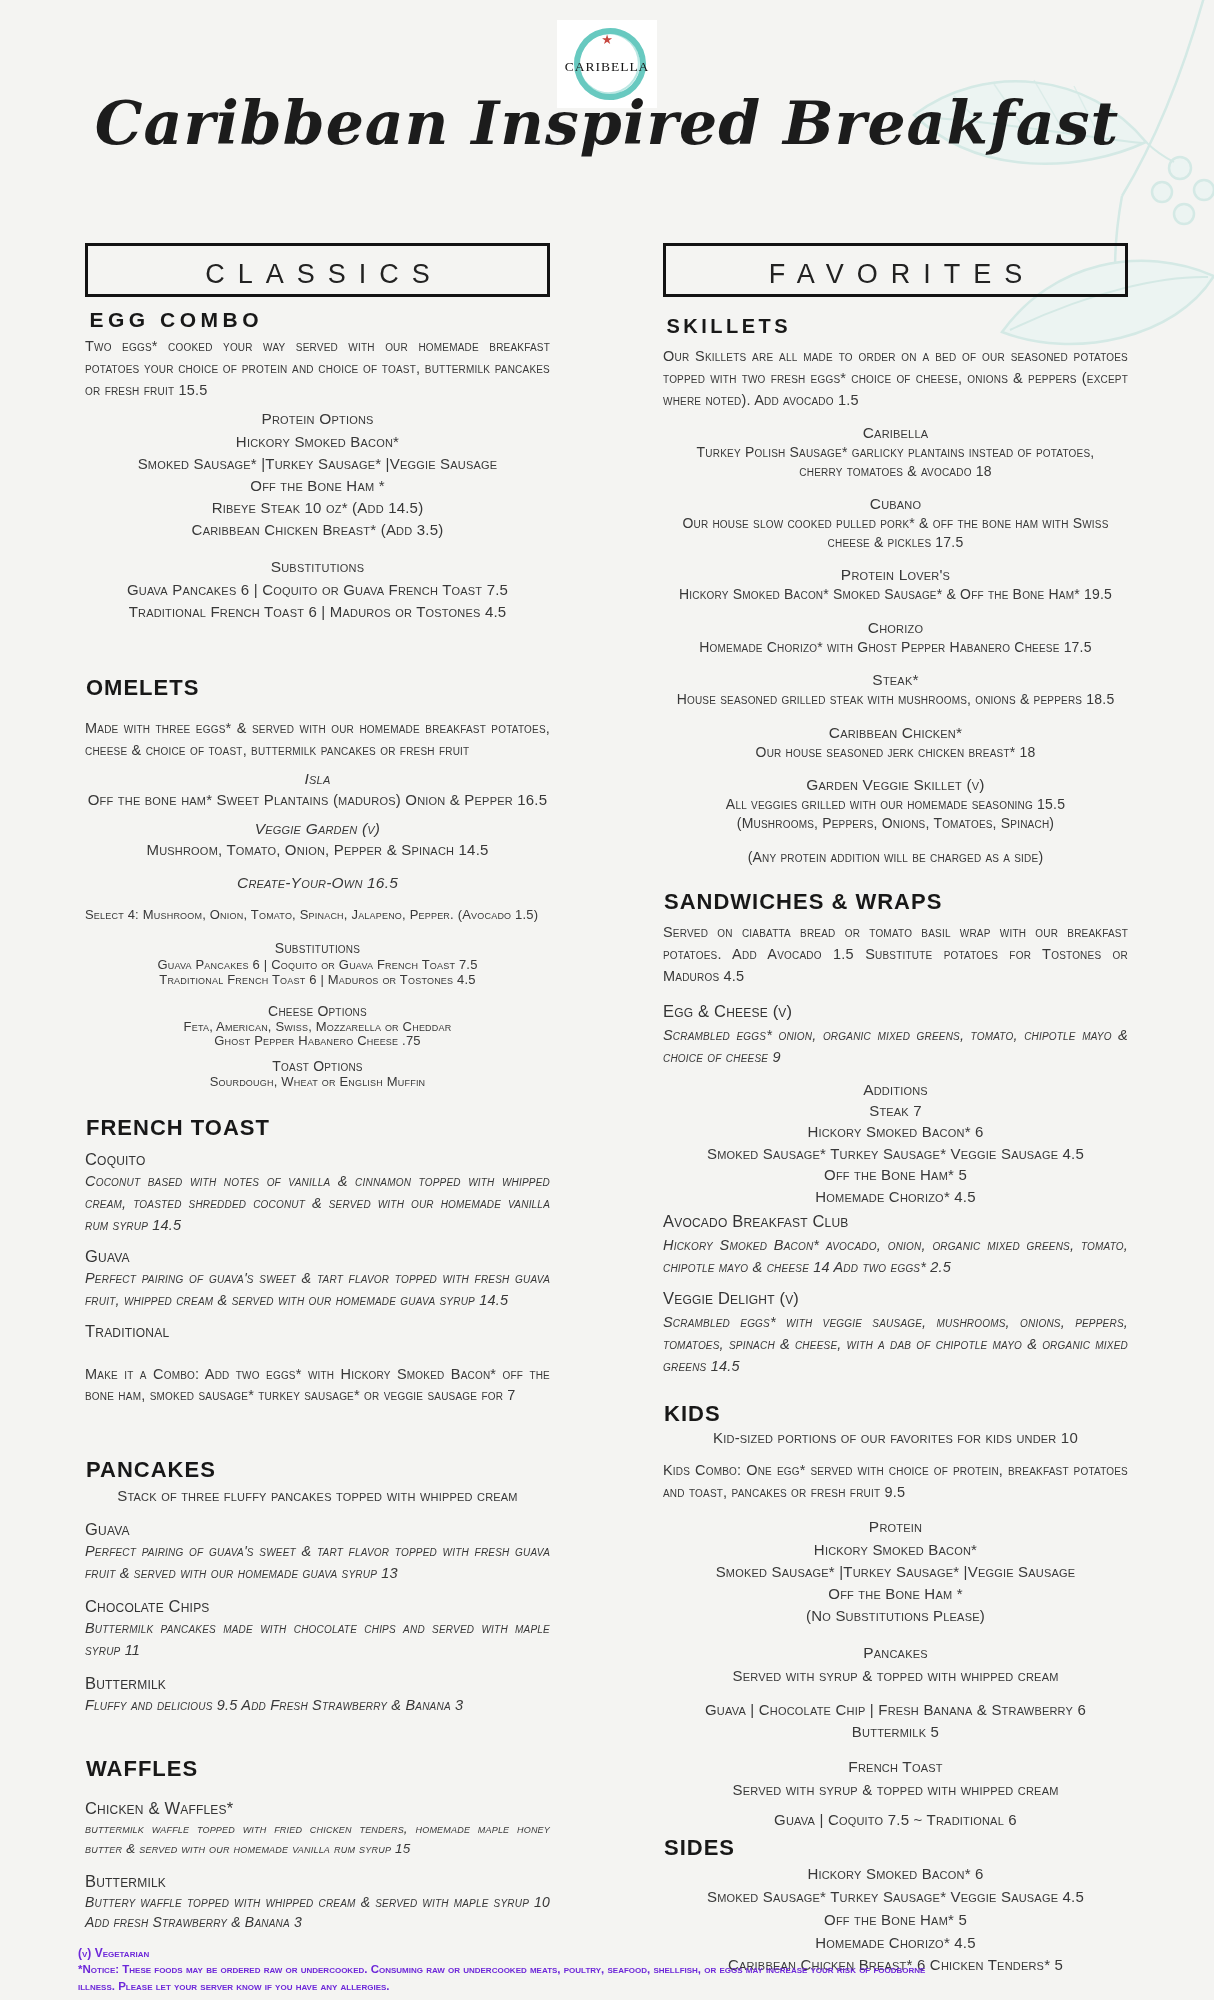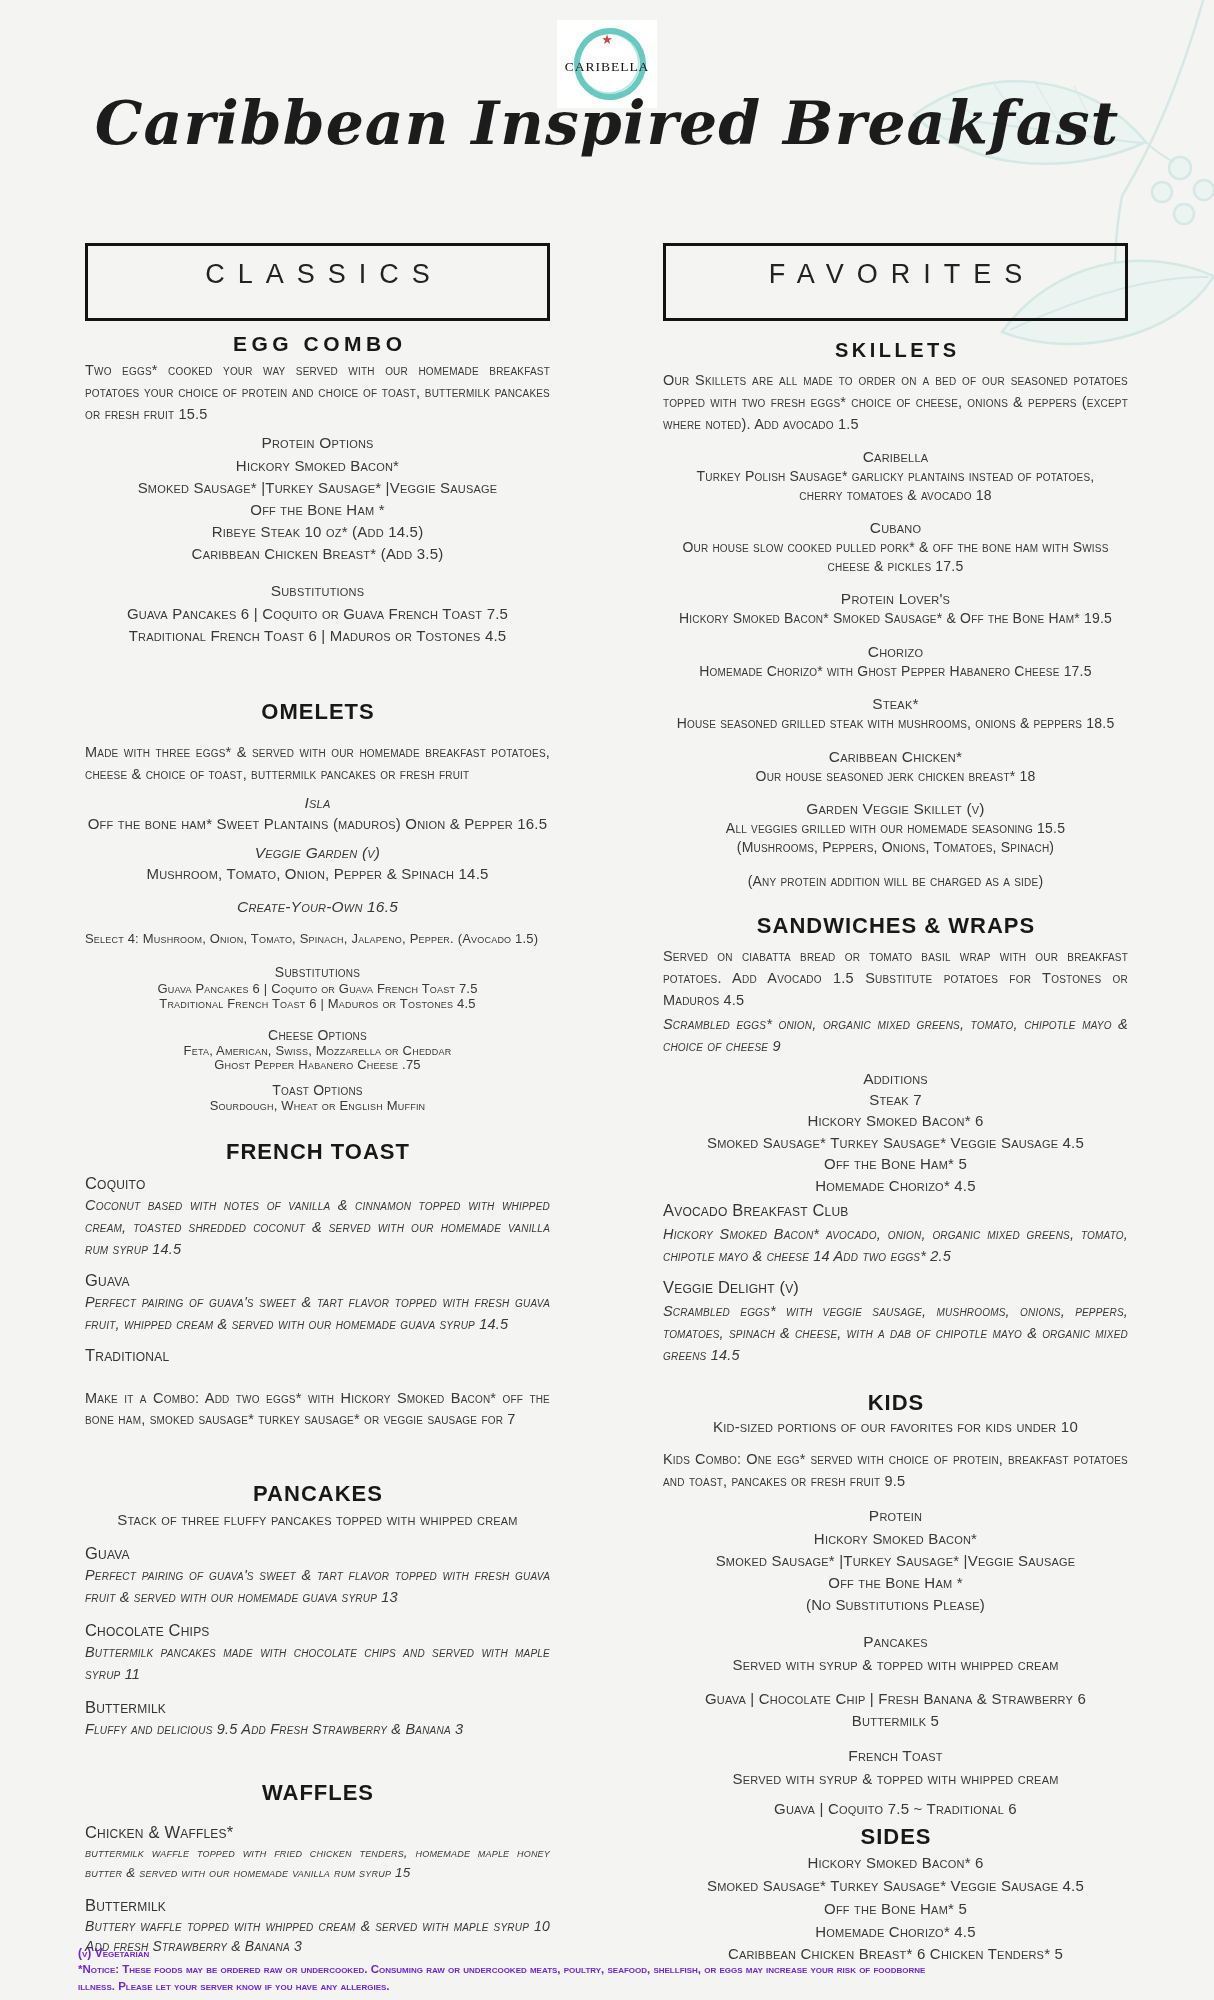--- a/index.html
+++ b/index.html
@@ -27,25 +27,25 @@
     font-family:"Liberation Serif", serif; font-size:13.5px; letter-spacing:1px; color:#141414; }
 
   
   .script-title {
     position:absolute; left:0; top:88px; width:100%; text-align:center;
     font-family:"DejaVu Serif", serif; font-style:italic; font-weight:bold;
     font-size:60px; color:#1c1c1c; letter-spacing:1px;
   }
 
   .frame {
-    border:3px solid #131313; text-align:center; padding:13px 0 28px 0;
+    border:3px solid #131313; text-align:center; padding:13px 0 4px 0;
     font-variant:normal; font-size:27px; letter-spacing:13px; text-indent:13px; color:#222;
   }
 
-  .h-section { font-variant:normal; text-align:center; font-weight:bold; color:#181818;
+  .h-section { font-variant:normal; font-weight:bold; color:#181818;
     font-size:22px; letter-spacing:1px; text-indent:1px; line-height:26px; }
   .h-spread  { letter-spacing:4.5px; text-indent:4.5px; font-size:21px; }
   .h-skillet { font-size:20px; letter-spacing:3.5px; text-indent:3.5px; }
 
   .para { font-size:14.5px; line-height:22px; text-align:justify; }
   .opt  { font-size:15px;  line-height:22px; text-align:center; }
   .opt-tight { font-size:15px; line-height:21.6px; text-align:center; }
   .subhead    { font-size:15.5px; line-height:20px; text-align:center; }
   .subhead-sm { font-size:14px;   line-height:17px; text-align:center; }
   .it { font-style:italic; }
@@ -177,20 +177,21 @@
     <div class="skdesc">House seasoned grilled steak with mushrooms, onions &amp; peppers 18.5</div>
     <div class="skname mt14">Caribbean Chicken*</div>
     <div class="skdesc">Our house seasoned jerk chicken breast* 18</div>
     <div class="skname mt14">Garden Veggie Skillet (v)</div>
     <div class="skdesc">All veggies grilled with our homemade seasoning 15.5
 (Mushrooms, Peppers, Onions, Tomatoes, Spinach)</div>
     <div class="skdesc mt16">(Any protein addition will be charged as a side)</div>
 
     <div class="h-section mt22">SANDWICHES &amp; WRAPS</div>
     <div class="para mt6">Served on ciabatta bread or tomato basil wrap with our breakfast potatoes.  Add Avocado 1.5  Substitute  potatoes for Tostones or Maduros 4.5</div>
+    <div class="item-name mt14">Egg &amp; Cheese (v)</div>
     <div class="item-desc mt2">Scrambled eggs* onion, organic mixed greens, tomato, chipotle mayo &amp; choice of cheese 9</div>
     <div class="subhead mt12">Additions</div>
     <div class="opt-tight">Steak 7</div>
     <div class="opt-tight">Hickory Smoked Bacon* 6</div>
     <div class="opt-tight">Smoked Sausage* Turkey Sausage* Veggie Sausage 4.5</div>
     <div class="opt-tight">Off the Bone Ham* 5</div>
     <div class="opt-tight">Homemade Chorizo* 4.5</div>
     <div class="item-name mt20">Avocado Breakfast Club</div>
     <div class="item-desc mt2">Hickory Smoked Bacon* avocado, onion, organic mixed greens, tomato, chipotle mayo &amp; cheese 14   Add two eggs* 2.5</div>
     <div class="item-name mt10">Veggie Delight (v)</div>

